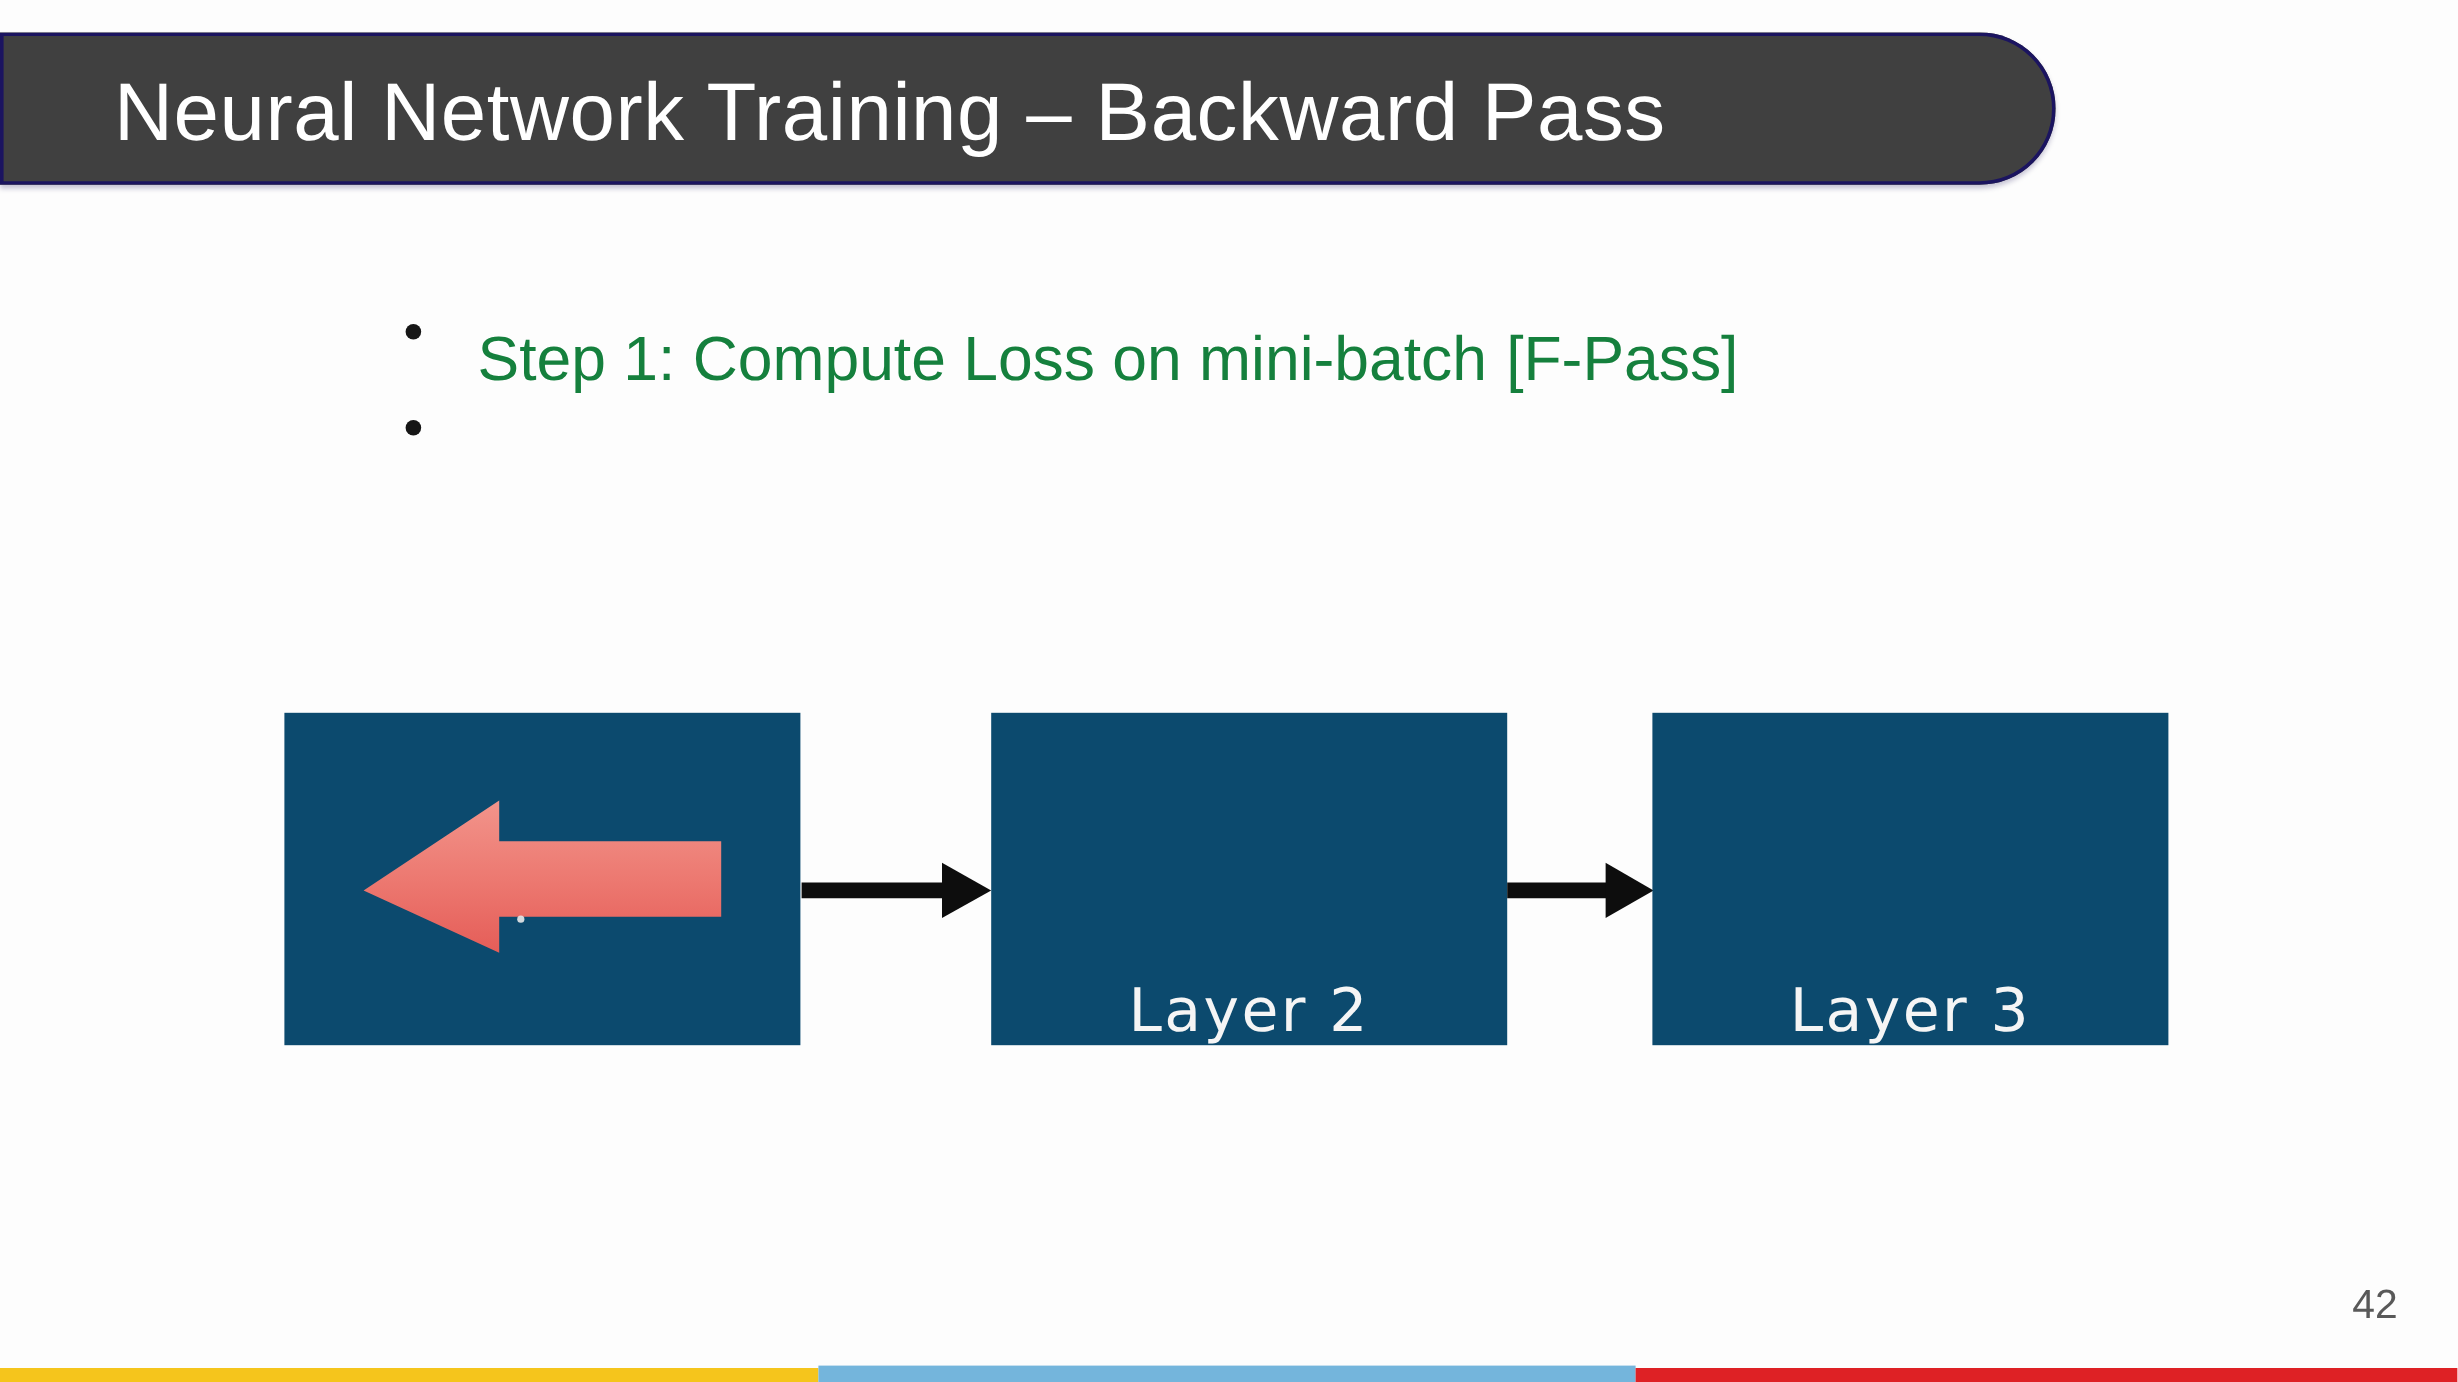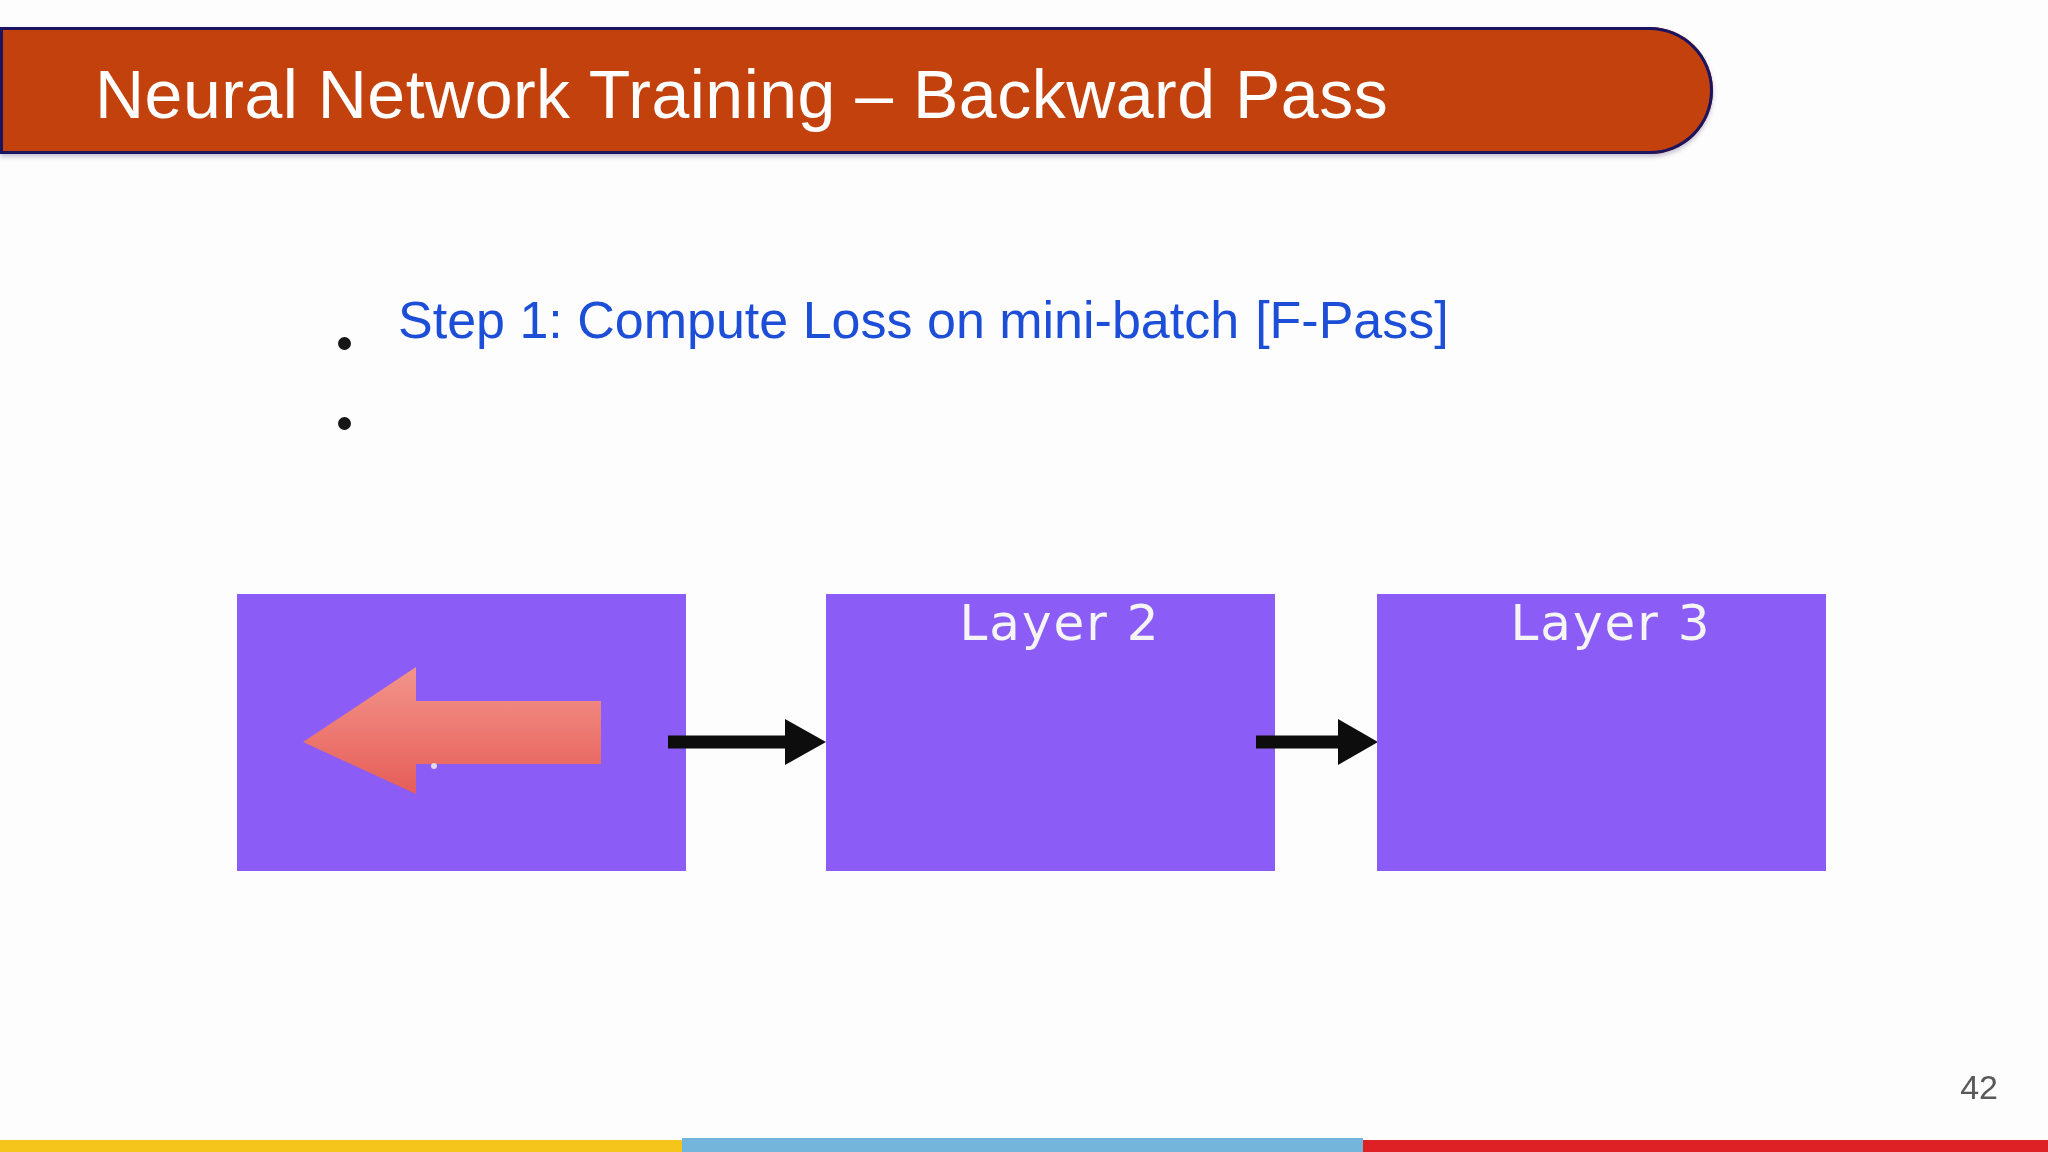--- a/index.html
+++ b/index.html
@@ -18,21 +18,21 @@
     background: #fdfdfd;
   }
 
   
   .banner {
     position: absolute;
     left: 0;
     top: 27px;
     width: 1713px;
     height: 127px;
-    background: #c2410c;
+    background: #404040;
     border-radius: 0 64px 64px 0;
     box-shadow: 0 3px 4px rgba(30,25,90,0.25), inset 0 0 0 3px #1b1460;
     display: flex;
     align-items: center;
   }
   .banner-title {
     margin-left: 95px;
     padding-top: 6px;
     font-size: 68px;
     line-height: 1;
@@ -42,24 +42,24 @@
   }
 
   
   .bullets {
     position: absolute;
     left: 338px;
     top: 270px;
   }
   .bullet-item {
     display: flex;
-    align-items: flex-end;
+    align-items: flex-start;
     height: 80px;
     font-size: 52px;
-    color: #1d4ed8;
+    color: #15803d;
     white-space: nowrap;
   }
   .bullet-dot {
     flex: 0 0 auto;
     width: 13px;
     height: 13px;
     border-radius: 50%;
     background: #161616;
     margin-right: 47px;
   }
@@ -73,25 +73,24 @@
     top: 0;
     width: 2048px;
     height: 1152px;
     pointer-events: none;
   }
   .layer-box {
     position: absolute;
     top: 594px;
     width: 430px;
     height: 277px;
-    background: #8b5cf6;
+    background: #0c4a6e;
     display: flex;
-    align-items: flex-start;
+    align-items: flex-end;
     justify-content: center;
-    padding-left: 19px;
   }
   .box-1 { left: 237px; }
   .box-2 { left: 826px; }
   .box-3 { left: 1377px; }
   .layer-label {
     color: #f5f5f5;
     font-family: "DejaVu Sans", sans-serif;
     font-size: 50px;
     letter-spacing: 2px;
   }

